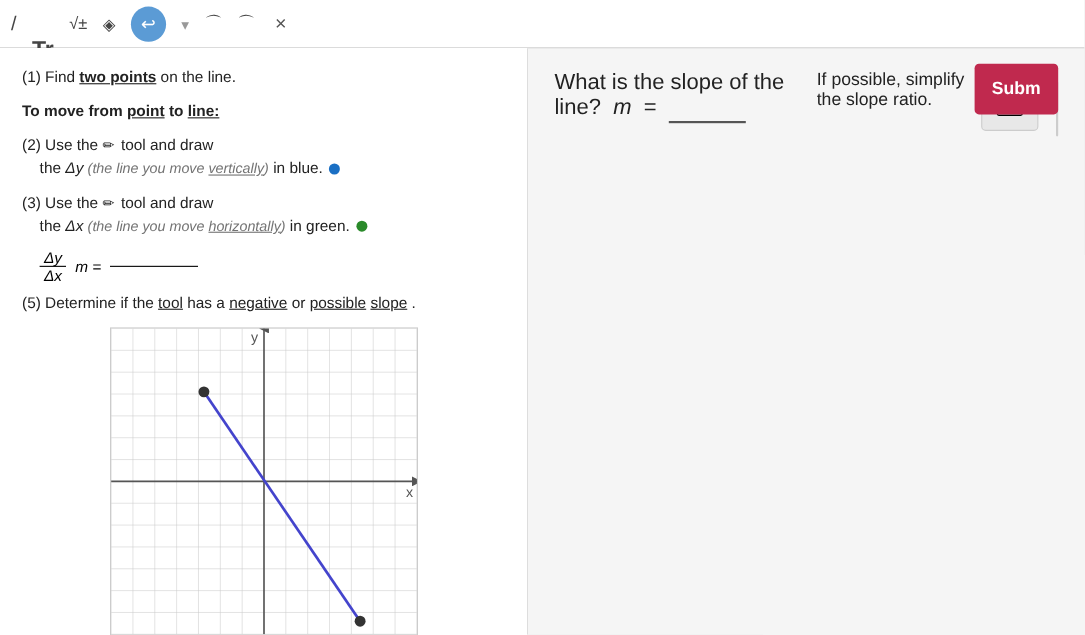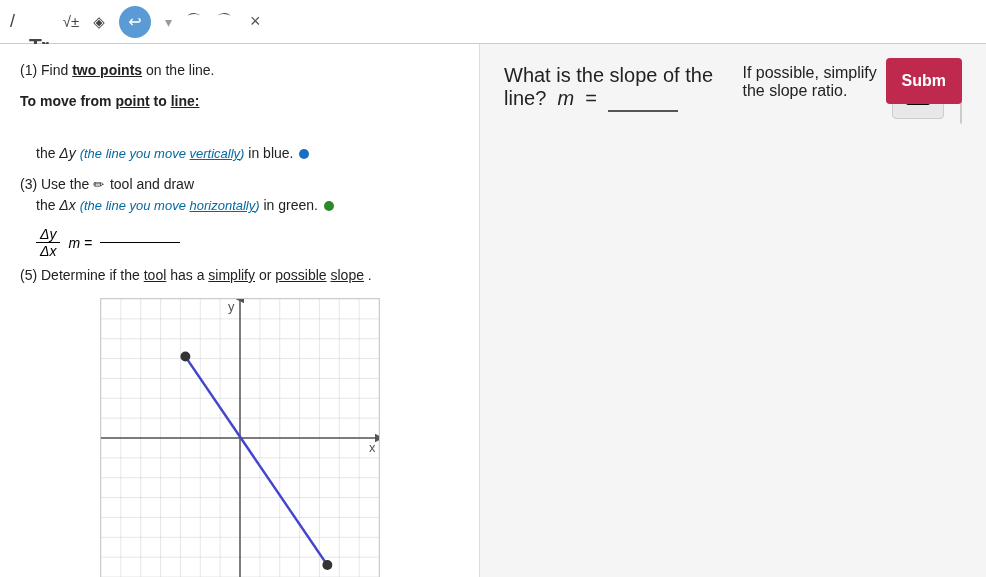--- a/index.html
+++ b/index.html
@@ -71,21 +71,21 @@
     }
     .instruction-item .bold {
       font-weight: bold;
     }
     .underline {
       text-decoration: underline;
     }
     .italic-blue {
       font-style: italic;
       font-size: 13px;
-      color: #0369a1;
+      color: #737373;
     }
     .color-dot-blue {
       display: inline-block;
       width: 10px;
       height: 10px;
       border-radius: 50%;
       background: #1a6fc4;
       vertical-align: middle;
       margin-left: 2px;
     }
@@ -237,21 +237,21 @@
       </span>
     </div>
 
     <div class="instruction-item">
       <span class="bold">
         To move from <span class="bold underline">point</span> to <span class="bold underline">line:</span>
       </span>
     </div>
 
     <div class="instruction-item">
-      <br>
+      <span>(2) Use the <span class="pencil-icon">✏</span> tool and draw</span><br>
       <span style="margin-left:16px;">
         the <span style="font-style:italic;">Δy</span> <span class="italic-blue">(the line you move <span class="underline">vertically</span>)</span> in blue. <span class="color-dot-blue"></span>
       </span>
     </div>
 
     <div class="instruction-item">
       <span>(3) Use the <span class="pencil-icon">✏</span> tool and draw</span><br>
       <span style="margin-left:16px;">
         the <span style="font-style:italic;">Δx</span> <span class="italic-blue">(the line you move <span class="underline">horizontally</span>)</span> in green. <span class="color-dot-green"></span>
       </span>
@@ -261,21 +261,21 @@
     <div class="slope-ratio">
       <span class="fraction">
         <span class="numerator">Δy</span>
         <span class="denominator">Δx</span>
       </span>
       <span class="m-equals">m =</span>
       <span class="blank-line"></span>
     </div>
 
     <div class="instruction-item">
-      <span>(5) Determine if the <span class="underline">tool</span> has a <span class="underline">simplify</span> or <span class="underline">possible</span> <span class="underline">slope</span> .</span>
+      <span>(5) Determine if the <span class="underline">tool</span> has a <span class="underline">negative</span> or <span class="underline">possible</span> <span class="underline">slope</span> .</span>
     </div>
 
     <div class="graph-container">
       <svg class="graph" width="280" height="280" viewBox="-140 -140 280 280">
 
         <g stroke="#ccc" stroke-width="0.5">
 
           <line x1="-140" y1="-140" x2="-140" y2="140"></line>
           <line x1="-120" y1="-140" x2="-120" y2="140"></line>
           <line x1="-100" y1="-140" x2="-100" y2="140"></line>

